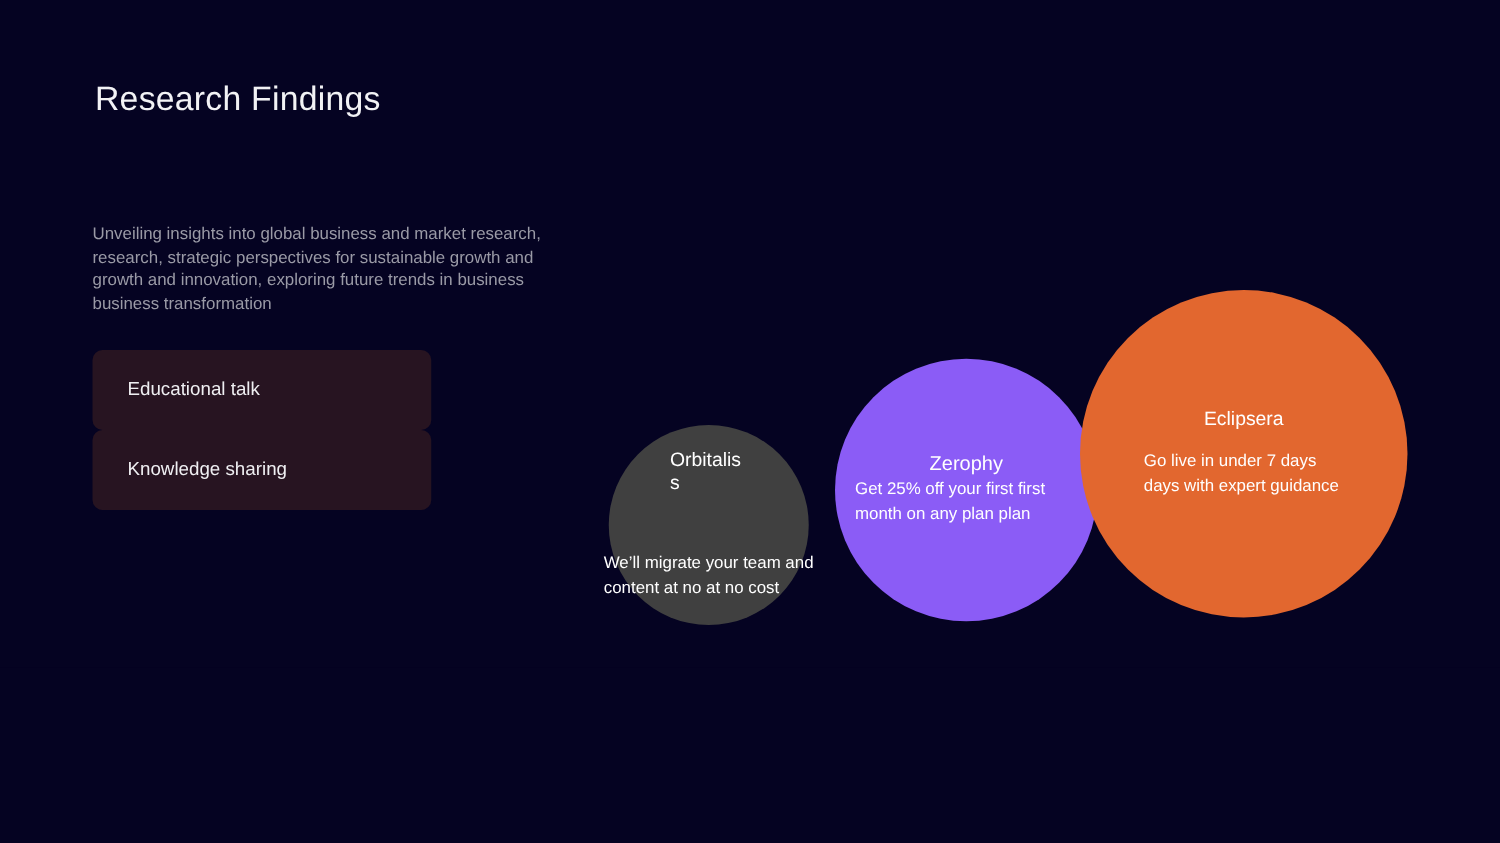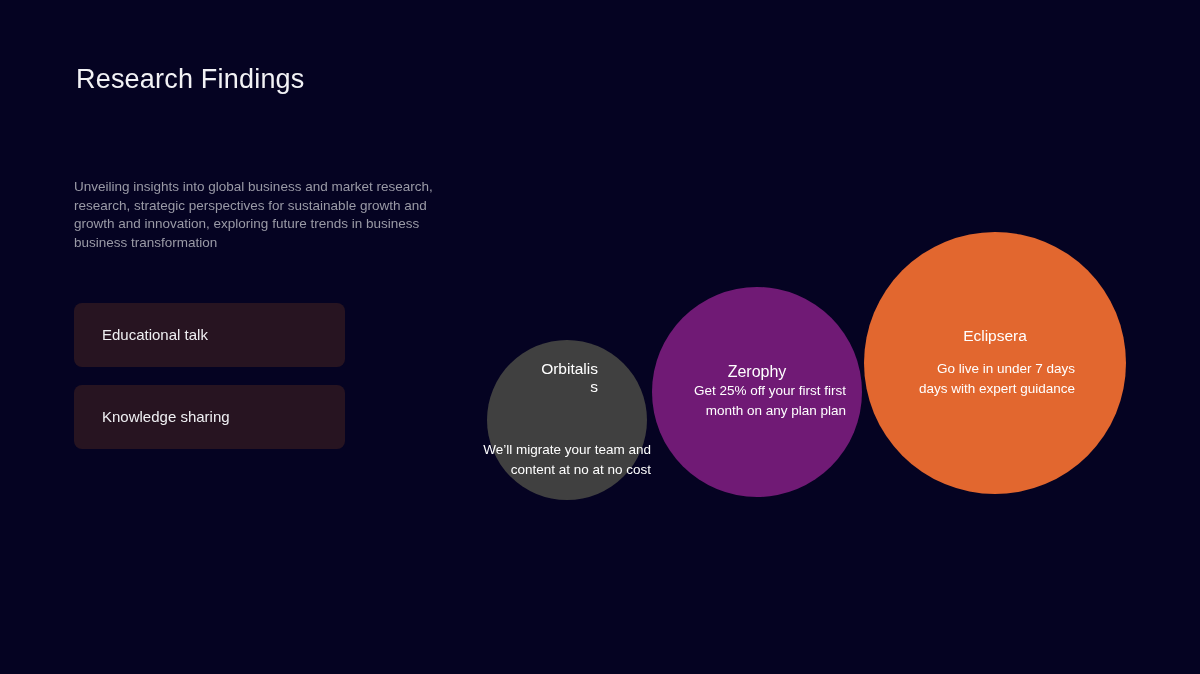--- a/index.html
+++ b/index.html
@@ -51,25 +51,24 @@
     font-size: 13.5px;
     line-height: 18.6px;
     color: #9a9aa6;
     font-weight: 400;
   }
 
   
   .card-list {
     position: absolute;
     left: 74px;
-    top: 303px;
+    top: 280px;
     width: 271px;
     display: flex;
     flex-direction: column;
-    gap: 18px;
   }
   .card {
     height: 64px;
     background: #271421;
     border-radius: 8px;
     display: flex;
     align-items: center;
     padding: 0 28px;
     box-sizing: border-box;
   }
@@ -89,21 +88,21 @@
     height: 674px;
   }
   .bubble {
     position: absolute;
     border-radius: 50%;
     display: flex;
     flex-direction: column;
     align-items: center;
     justify-content: center;
     box-sizing: border-box;
-    text-align: right;
+    text-align: left;
   }
   .bubble-title {
     color: #ffffff;
     font-weight: 400;
     line-height: 1.18;
   }
   .bubble-desc {
     color: #ffffff;
     font-weight: 400;
   }
@@ -125,25 +124,25 @@
   }
   .bubble-1 .bubble-desc {
     font-size: 13.5px;
     line-height: 20px;
     width: 168px;
     margin-top: 0px;
   }
 
   
   .bubble-2 {
-    left: 652px;
+    left: 668px;
     top: 287px;
     width: 210px;
     height: 210px;
-    background: #701a75;
+    background: #8b5cf6;
     padding: 0 10px;
   }
   .bubble-2 .bubble-title {
     font-size: 16px;
   }
   .bubble-2 .bubble-desc {
     font-size: 13.5px;
     line-height: 20px;
     width: 178px;
   }

